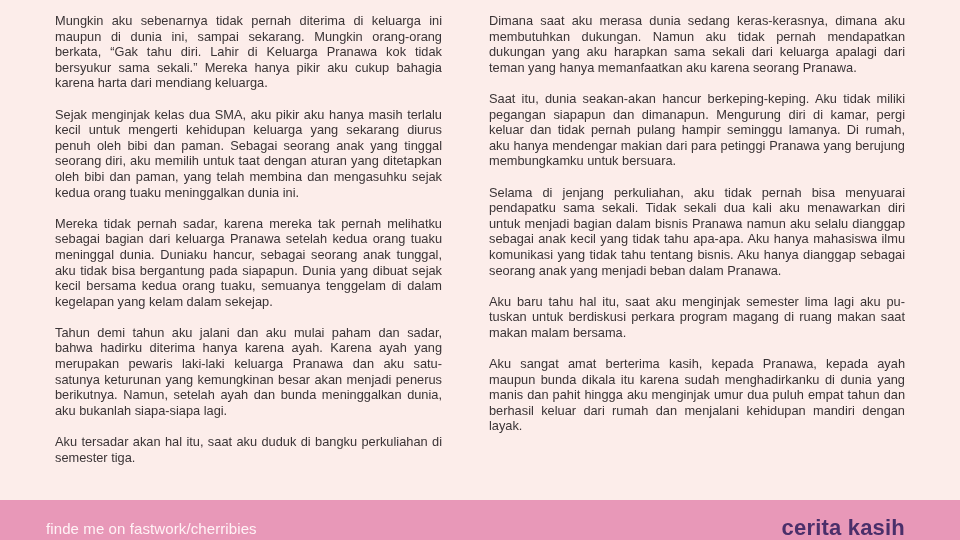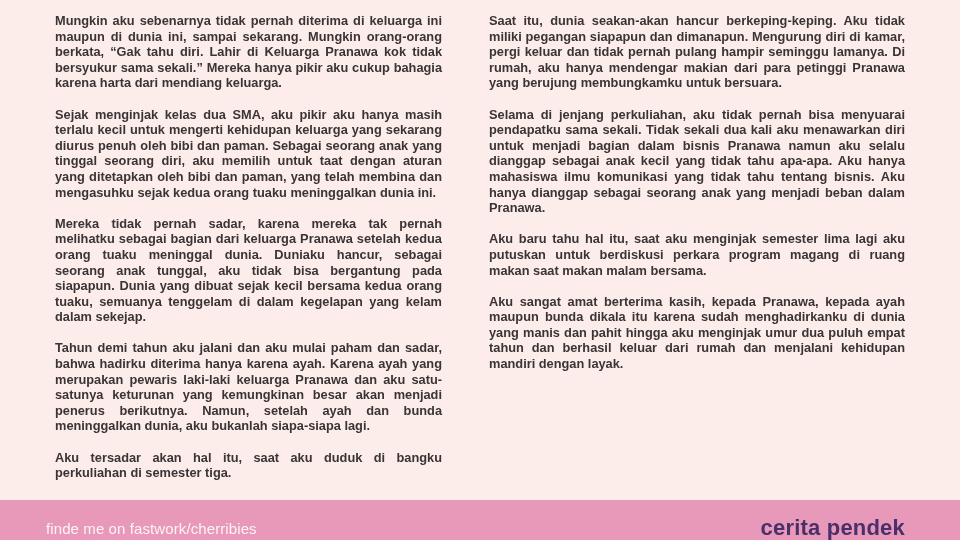--- a/index.html
+++ b/index.html
@@ -13,21 +13,20 @@
   .page { position: absolute; left: 0; top: 0; width: 960px; height: 482px; }
   .col { position: absolute; top: 13px; }
   .col-left { left: 55px; width: 387px; }
   .col-right { left: 489px; width: 416px; }
   .para {
     margin: 0 0 15.6px 0;
     font-size: 12.8px;
     line-height: 15.6px;
     text-align: justify;
     hyphens: manual;
-    font-weight: bold;
   }
   .footer {
     position: absolute; left: 0; top: 500px; width: 960px; height: 58px;
     background: #E898B8;
   }
   .footer-credit {
     position: absolute; left: 46px; top: 20px;
     font-size: 15px; color: #FFF3F6; letter-spacing: 0.1px;
   }
   .footer-title {
@@ -40,23 +39,24 @@
 
 <div class="page">
   <div class="col col-left">
     <p class="para">Mungkin aku sebenarnya tidak pernah diterima di keluarga ini maupun di dunia ini, sampai sekarang. Mungkin orang-orang berkata, “Gak tahu diri. Lahir di Keluarga Pranawa kok tidak bersyukur sama sekali.” Mereka hanya pikir aku cukup bahagia karena harta dari men­diang keluarga.</p>
     <p class="para">Sejak menginjak kelas dua SMA, aku pikir aku hanya masih terlalu kecil untuk mengerti kehidupan keluarga yang sekarang diurus penuh oleh bibi dan paman. Sebagai seorang anak yang tinggal seo­rang diri, aku memilih untuk taat dengan aturan yang ditetapkan oleh bibi dan paman, yang telah membina dan mengasuhku sejak kedua orang tuaku meninggalkan dunia ini.</p>
     <p class="para">Mereka tidak pernah sadar, karena mereka tak pernah melihatku se­bagai bagian dari keluarga Pranawa setelah kedua orang tuaku meninggal dunia. Duniaku hancur, sebagai seorang anak tunggal, aku tidak bisa bergantung pada siapapun. Dunia yang dibuat sejak kecil bersama kedua orang tuaku, semuanya tenggelam di dalam kegela­pan yang kelam dalam sekejap.</p>
     <p class="para">Tahun demi tahun aku jalani dan aku mulai paham dan sadar, bahwa hadirku diterima hanya karena ayah. Karena ayah yang merupakan pewaris laki-laki keluarga Pranawa dan aku satu-satunya keturunan yang kemungkinan besar akan menjadi penerus berikutnya. Namun, setelah ayah dan bunda meninggalkan dunia, aku bukanlah sia­pa-siapa lagi.</p>
     <p class="para">Aku tersadar akan hal itu, saat aku duduk di bangku perkuliahan di semester tiga.</p>
   </div>
   <div class="col col-right">
+    <p class="para">Dimana saat aku merasa dunia sedang keras-kerasnya, dimana aku membutuhkan dukungan. Namun aku tidak pernah mendapatkan dukungan yang aku harapkan sama sekali dari keluarga apalagi dari teman yang hanya memanfaatkan aku karena seorang Pranawa.</p>
     <p class="para">Saat itu, dunia seakan-akan hancur berkeping-keping. Aku tidak miliki pegangan siapapun dan dimanapun. Mengurung diri di kamar, pergi keluar dan tidak pernah pulang hampir seminggu lamanya. Di rumah, aku hanya mendengar makian dari para petinggi Pranawa yang berujung membungkamku untuk bersuara.</p>
     <p class="para">Selama di jenjang perkuliahan, aku tidak pernah bisa menyuarai pendapatku sama sekali. Tidak sekali dua kali aku menawarkan diri untuk menjadi bagian dalam bisnis Pranawa namun aku selalu diang­gap sebagai anak kecil yang tidak tahu apa-apa. Aku hanya maha­siswa ilmu komunikasi yang tidak tahu tentang bisnis. Aku hanya di­anggap sebagai seorang anak yang menjadi beban dalam Pranawa.</p>
     <p class="para">Aku baru tahu hal itu, saat aku menginjak semester lima lagi aku pu­tuskan untuk berdiskusi perkara program magang di ruang makan saat makan malam bersama.</p>
     <p class="para">Aku sangat amat berterima kasih, kepada Pranawa, kepada ayah maupun bunda dikala itu karena sudah menghadirkanku di dunia yang manis dan pahit hingga aku menginjak umur dua puluh empat tahun dan berhasil keluar dari rumah dan menjalani kehidupan mandiri dengan layak.</p>
   </div>
 </div>
 
 <div class="footer">
   <span class="footer-credit">finde me on fastwork/cherribies</span>
-  <span class="footer-title">cerita pendek</span>
+  <span class="footer-title">cerita kasih</span>
 </div>
 
 </body></html>

